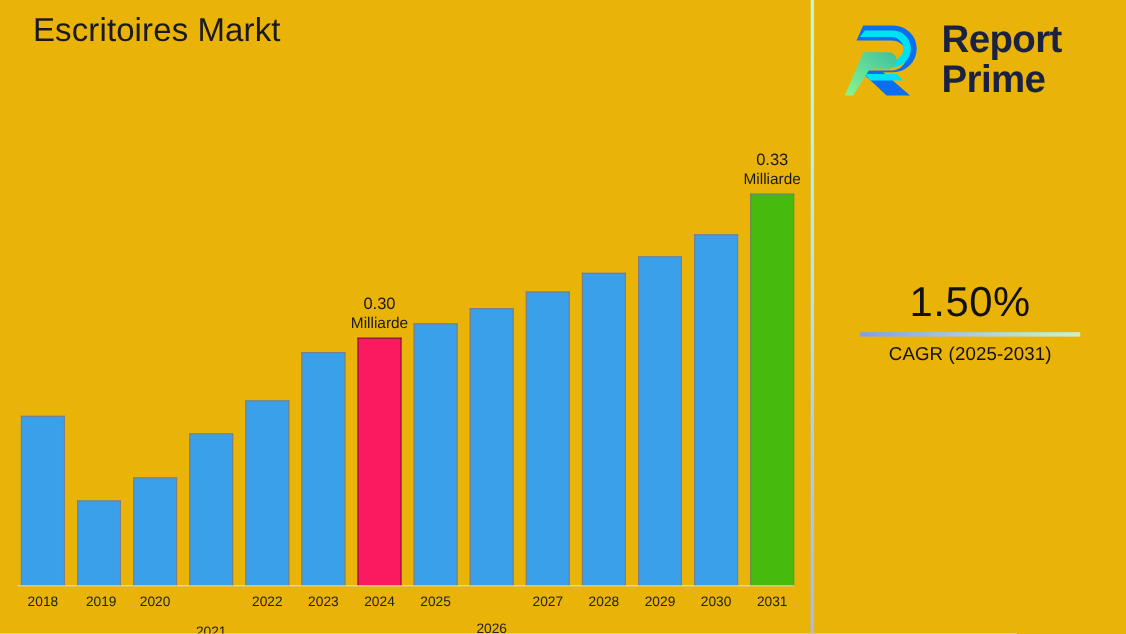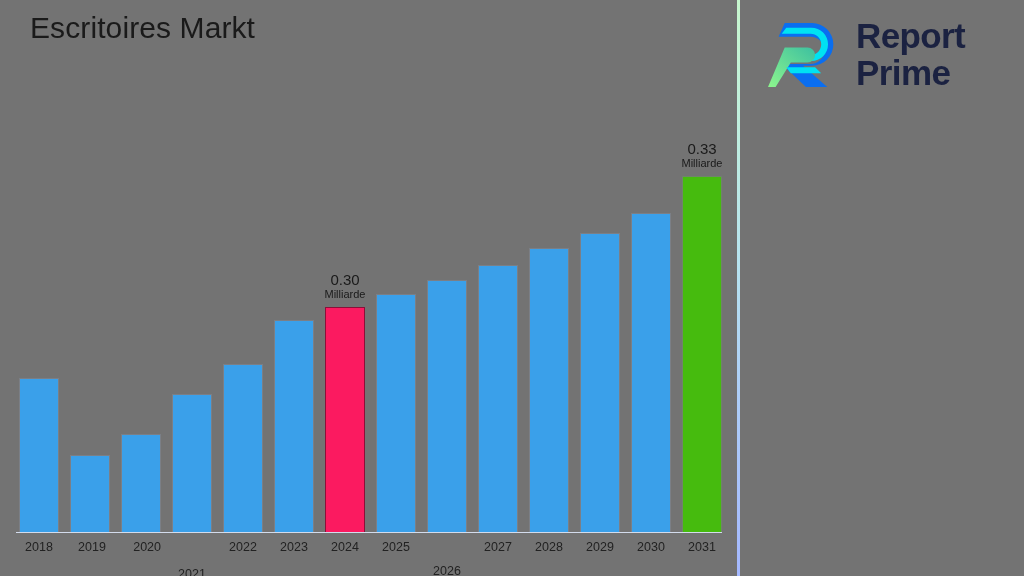--- a/index.html
+++ b/index.html
@@ -10,21 +10,21 @@
     width: 1024px;
     height: 576px;
     background: #eaf1fd;
     font-family: "Liberation Sans", sans-serif;
     overflow: hidden;
   }
   #page {
     position: relative;
     width: 1024px;
     height: 576px;
-    background: #737373;
+    background: #eab308;
   }
 
   
   #chart-title {
     position: absolute;
     left: 30px;
     top: 11px;
     font-size: 30px;
     color: #1a1a1a;
     font-weight: 400;
@@ -84,21 +84,21 @@
     white-space: nowrap;
     color: #1a1a1a;
     line-height: 1.05;
   }
   .bar-annot .annot-value {
     display: block;
     font-size: 15px;
   }
   .bar-annot .annot-unit {
     display: block;
-    font-size: 11px;
+    font-size: 14px;
     margin-top: 2px;
   }
 
   .tick-label {
     position: absolute;
     top: 540px;
     width: 40px;
     text-align: center;
     font-size: 12.5px;
     color: #222;
@@ -218,21 +218,21 @@
           <div class="bar green" style="height: 356px;"></div>
           <div class="bar-annot" style="bottom: 362px;">
             <span class="annot-value">0.33</span>
             <span class="annot-unit">Milliarde</span>
           </div>
         </div>
       </div>
     <div id="ticks-container">
         <div class="tick-label" style="left: 19px;">2018</div>
         <div class="tick-label" style="left: 72px;">2019</div>
-        <div class="tick-label" style="left: 121px; text-align: right;">2020</div>
+        <div class="tick-label" style="left: 121px;">2020</div>
         <div class="tick-label" style="left: 172px; margin-top: 27px;">2021</div>
         <div class="tick-label" style="left: 223px;">2022</div>
         <div class="tick-label" style="left: 274px;">2023</div>
         <div class="tick-label" style="left: 325px;">2024</div>
         <div class="tick-label" style="left: 376px;">2025</div>
         <div class="tick-label" style="left: 427px; margin-top: 24px;">2026</div>
         <div class="tick-label" style="left: 478px;">2027</div>
         <div class="tick-label" style="left: 529px;">2028</div>
         <div class="tick-label" style="left: 580px;">2029</div>
         <div class="tick-label" style="left: 631px; text-align: center;">2030</div>
@@ -260,15 +260,20 @@
         <path d="M14 40 H52 A10 10 0 0 1 52 60 H30 L10 92 H0 L22 40 Z" fill="url(#gGreen)"></path>
 
         <path d="M24 66 H62 L70 74 H30 Z" fill="#00e2f2"></path>
       </svg>
       <div id="logo-wordmark">
         <span>Report</span>
         <span>Prime</span>
       </div>
     </div>
 
+    <div id="cagr-block">
+      <div id="cagr-value">1.50%</div>
+      <div id="cagr-rule"></div>
+      <div id="cagr-caption">CAGR (2025-2031)</div>
+    </div>
 
   </div>
 </div>
 
 </body></html>

